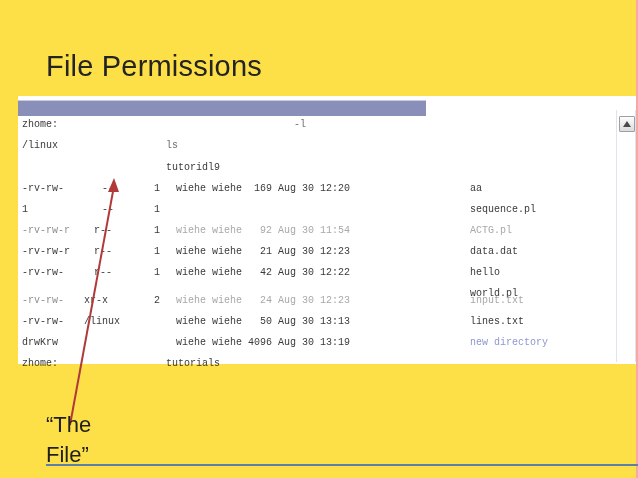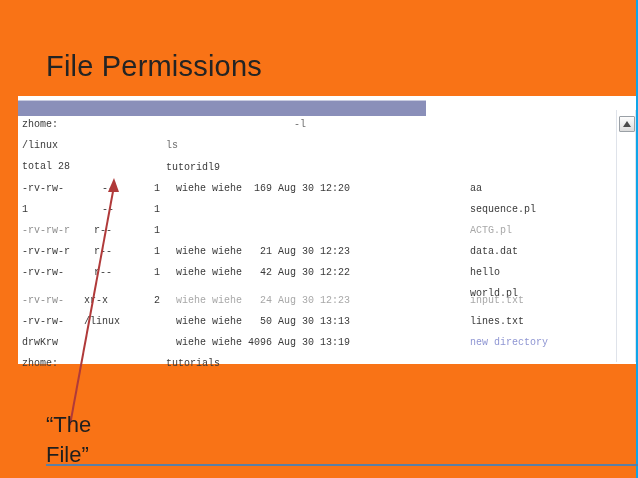--- a/index.html
+++ b/index.html
@@ -5,22 +5,22 @@
   html,body{margin:0;padding:0;}
   body{
     width:638px;height:478px;
     background:#ffffff;
     font-family:"Liberation Sans",sans-serif;
     overflow:hidden;
     position:relative;
   }
   .slide{
     position:absolute;inset:0;
-    background:#f97316;
-    border-right:2px solid #0ea5e9;
+    background:#fde047;
+    border-right:2px solid #fca5a5;
   }
   .slide-title{
     position:absolute;
     left:46px;top:50px;
     font-size:29px;
     font-weight:400;
     color:#242424;
     letter-spacing:0.2px;
     white-space:nowrap;
   }
@@ -122,21 +122,20 @@
     <div class="term-body">
 
       
       <span class="layer col-left" style="top:0px;">zhome:</span>
       <span class="layer col-cmd" style="top:0px;margin-top:43px;">tutoridl9</span>
       <span class="layer col-flag mid" style="top:0px;">-l</span>
 
       <span class="layer col-left" style="top:21px;">/linux</span>
       <span class="layer col-cmd mid" style="top:21px;">ls</span>
 
-      <span class="layer col-left" style="top:42px;">total 28</span>
 
       
       <span class="layer col-left" style="top:64px;">-rv-rw-</span>
       <span class="layer col-left" style="top:85px;">1</span>
       <span class="layer col-left dim2" style="top:106px;">-rv-rw-r</span>
       <span class="layer col-left" style="top:127px;">-rv-rw-r</span>
       <span class="layer col-left" style="top:148px;">-rv-rw-</span>
       <span class="layer col-left dim2" style="top:176px;">-rv-rw-</span>
       <span class="layer col-left" style="top:197px;">-rv-rw-</span>
       <span class="layer col-left" style="top:218px;">drwKrw</span>
@@ -153,20 +152,21 @@
       
       <span class="layer col-num" style="top:64px;">1</span>
       <span class="layer col-num" style="top:85px;">1</span>
       <span class="layer col-num" style="top:106px;">1</span>
       <span class="layer col-num" style="top:127px;">1</span>
       <span class="layer col-num" style="top:148px;">1</span>
       <span class="layer col-num" style="top:176px;">2</span>
 
       
       <span class="layer col-own" style="top:64px;">wiehe wiehe  169 Aug 30 12:20</span>
+      <span class="layer col-own dim" style="top:106px;">wiehe wiehe   92 Aug 30 11:54</span>
       <span class="layer col-own" style="top:127px;">wiehe wiehe   21 Aug 30 12:23</span>
       <span class="layer col-own" style="top:148px;">wiehe wiehe   42 Aug 30 12:22</span>
       <span class="layer col-own dim" style="top:176px;">wiehe wiehe   24 Aug 30 12:23</span>
       <span class="layer col-own" style="top:197px;">wiehe wiehe   50 Aug 30 13:13</span>
       <span class="layer col-own" style="top:218px;">wiehe wiehe 4096 Aug 30 13:19</span>
 
       
       <span class="layer col-name" style="top:64px;">aa</span>
       <span class="layer col-name" style="top:85px;">sequence.pl</span>
       <span class="layer col-name dim" style="top:106px;">ACTG.pl</span>

